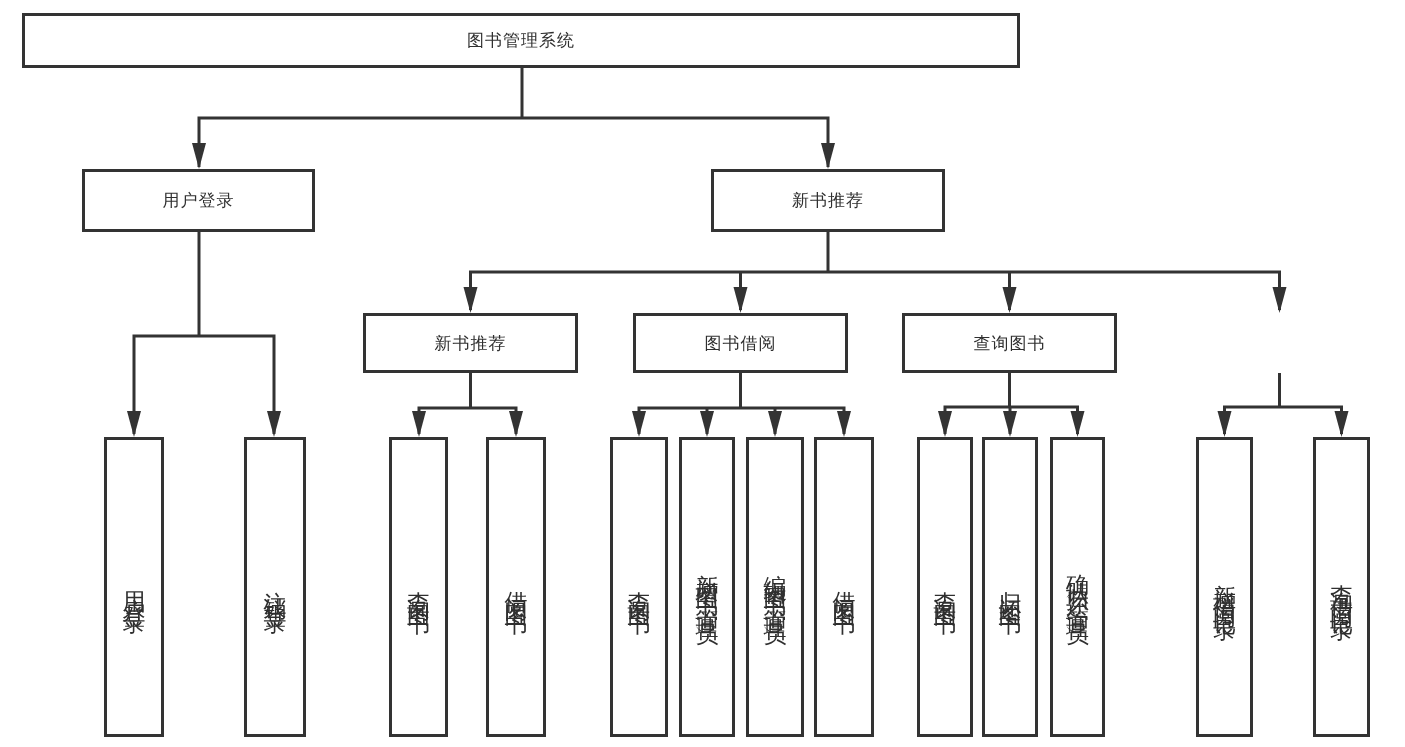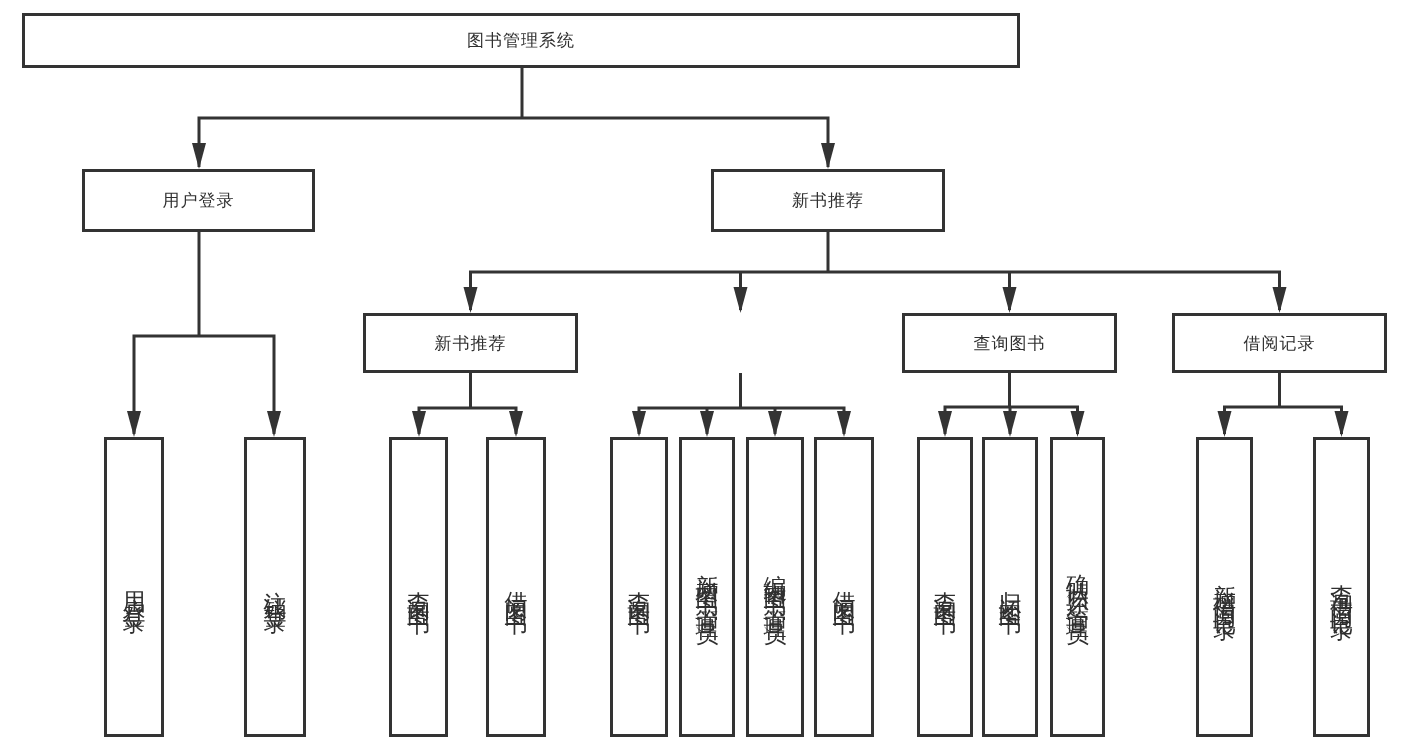--- a/index.html
+++ b/index.html
@@ -124,25 +124,25 @@
   <div class="node" style="left:82px; top:169px; width:233px; height:63px;">
     <span class="hlabel">用户登录</span>
   </div>
   <div class="node" style="left:711px; top:169px; width:234px; height:63px;">
     <span class="hlabel">新书推荐</span>
   </div>
 
   <div class="node" style="left:363px; top:313px; width:215px; height:60px;">
     <span class="hlabel">新书推荐</span>
   </div>
+  <div class="node" style="left:633px; top:313px; width:215px; height:60px;">
+    <span class="hlabel">图书借阅</span>
+  </div>
   <div class="node" style="left:902px; top:313px; width:215px; height:60px;">
     <span class="hlabel">查询图书</span>
-  </div>
-  <div class="node" style="left:1172px; top:313px; width:215px; height:60px;">
-    <span class="hlabel">借阅记录</span>
   </div>
 
   <div class="node leaf" style="left:104px; top:437px; width:60px; height:300px;">
     <span class="vlabel">用户登录</span>
   </div>
   <div class="node leaf" style="left:244px; top:437px; width:62px; height:300px;">
     <span class="vlabel">注销登录</span>
   </div>
 
   <div class="node leaf" style="left:389px; top:437px; width:59px; height:300px;">

